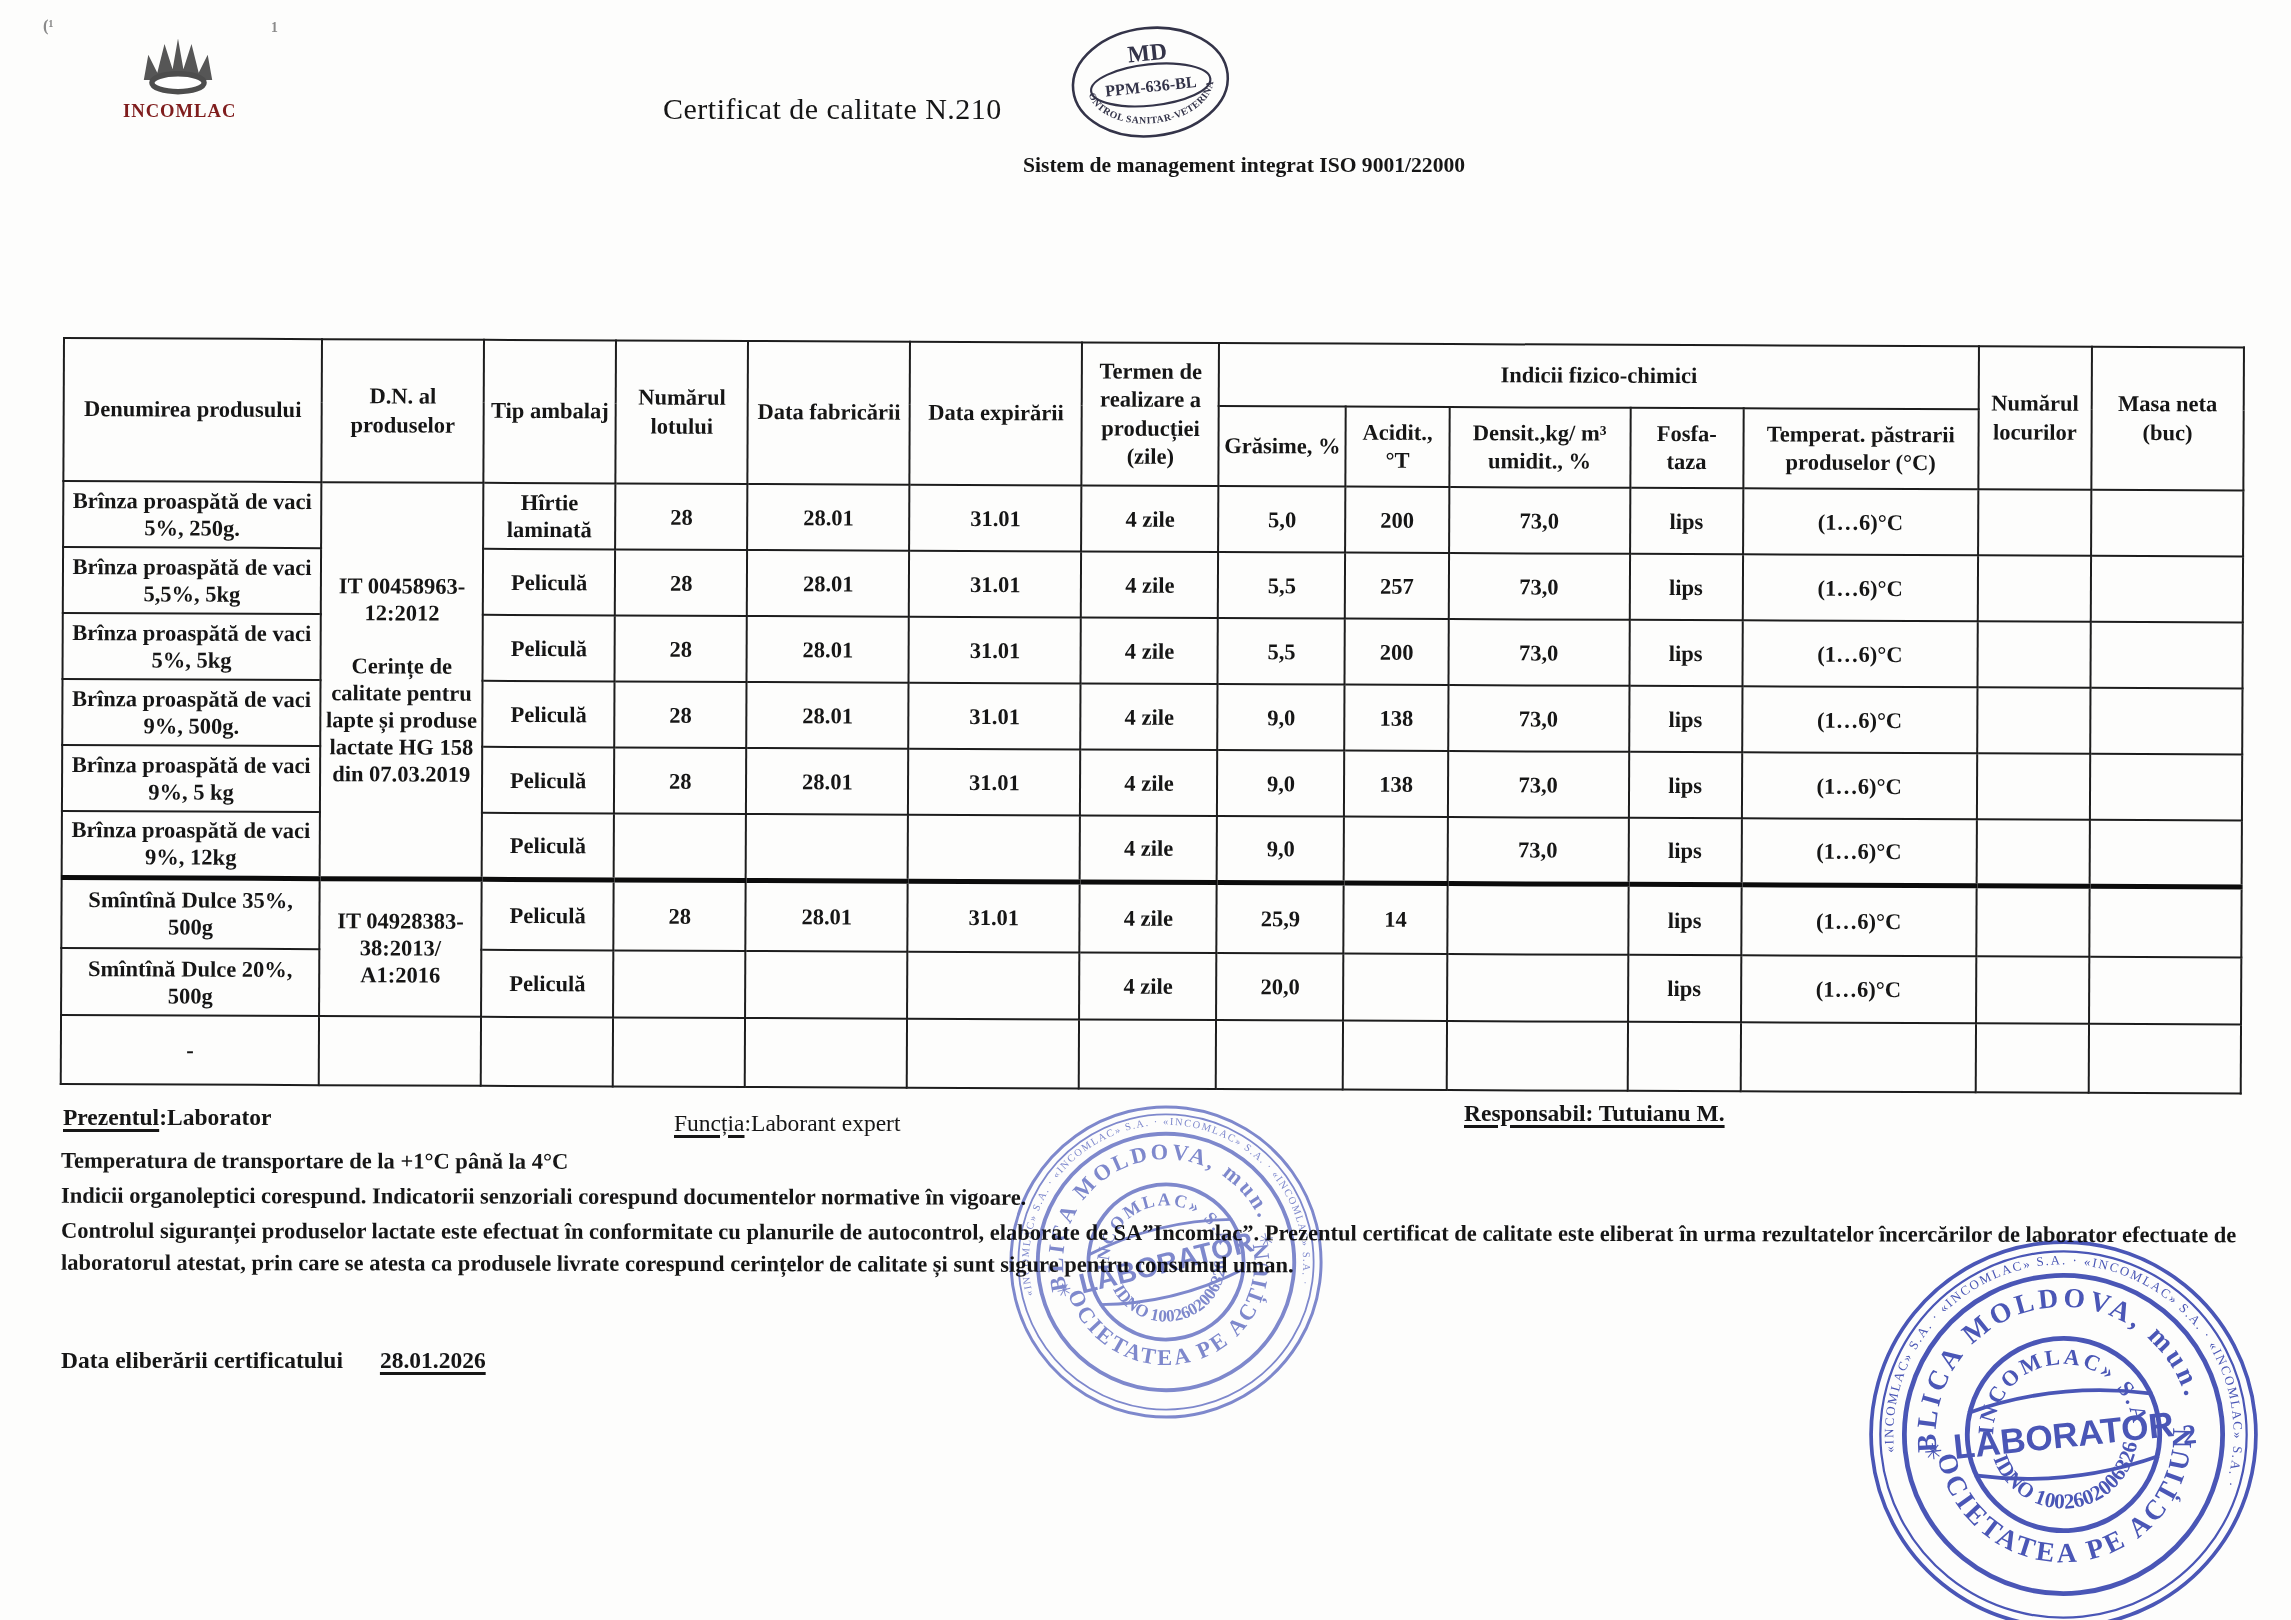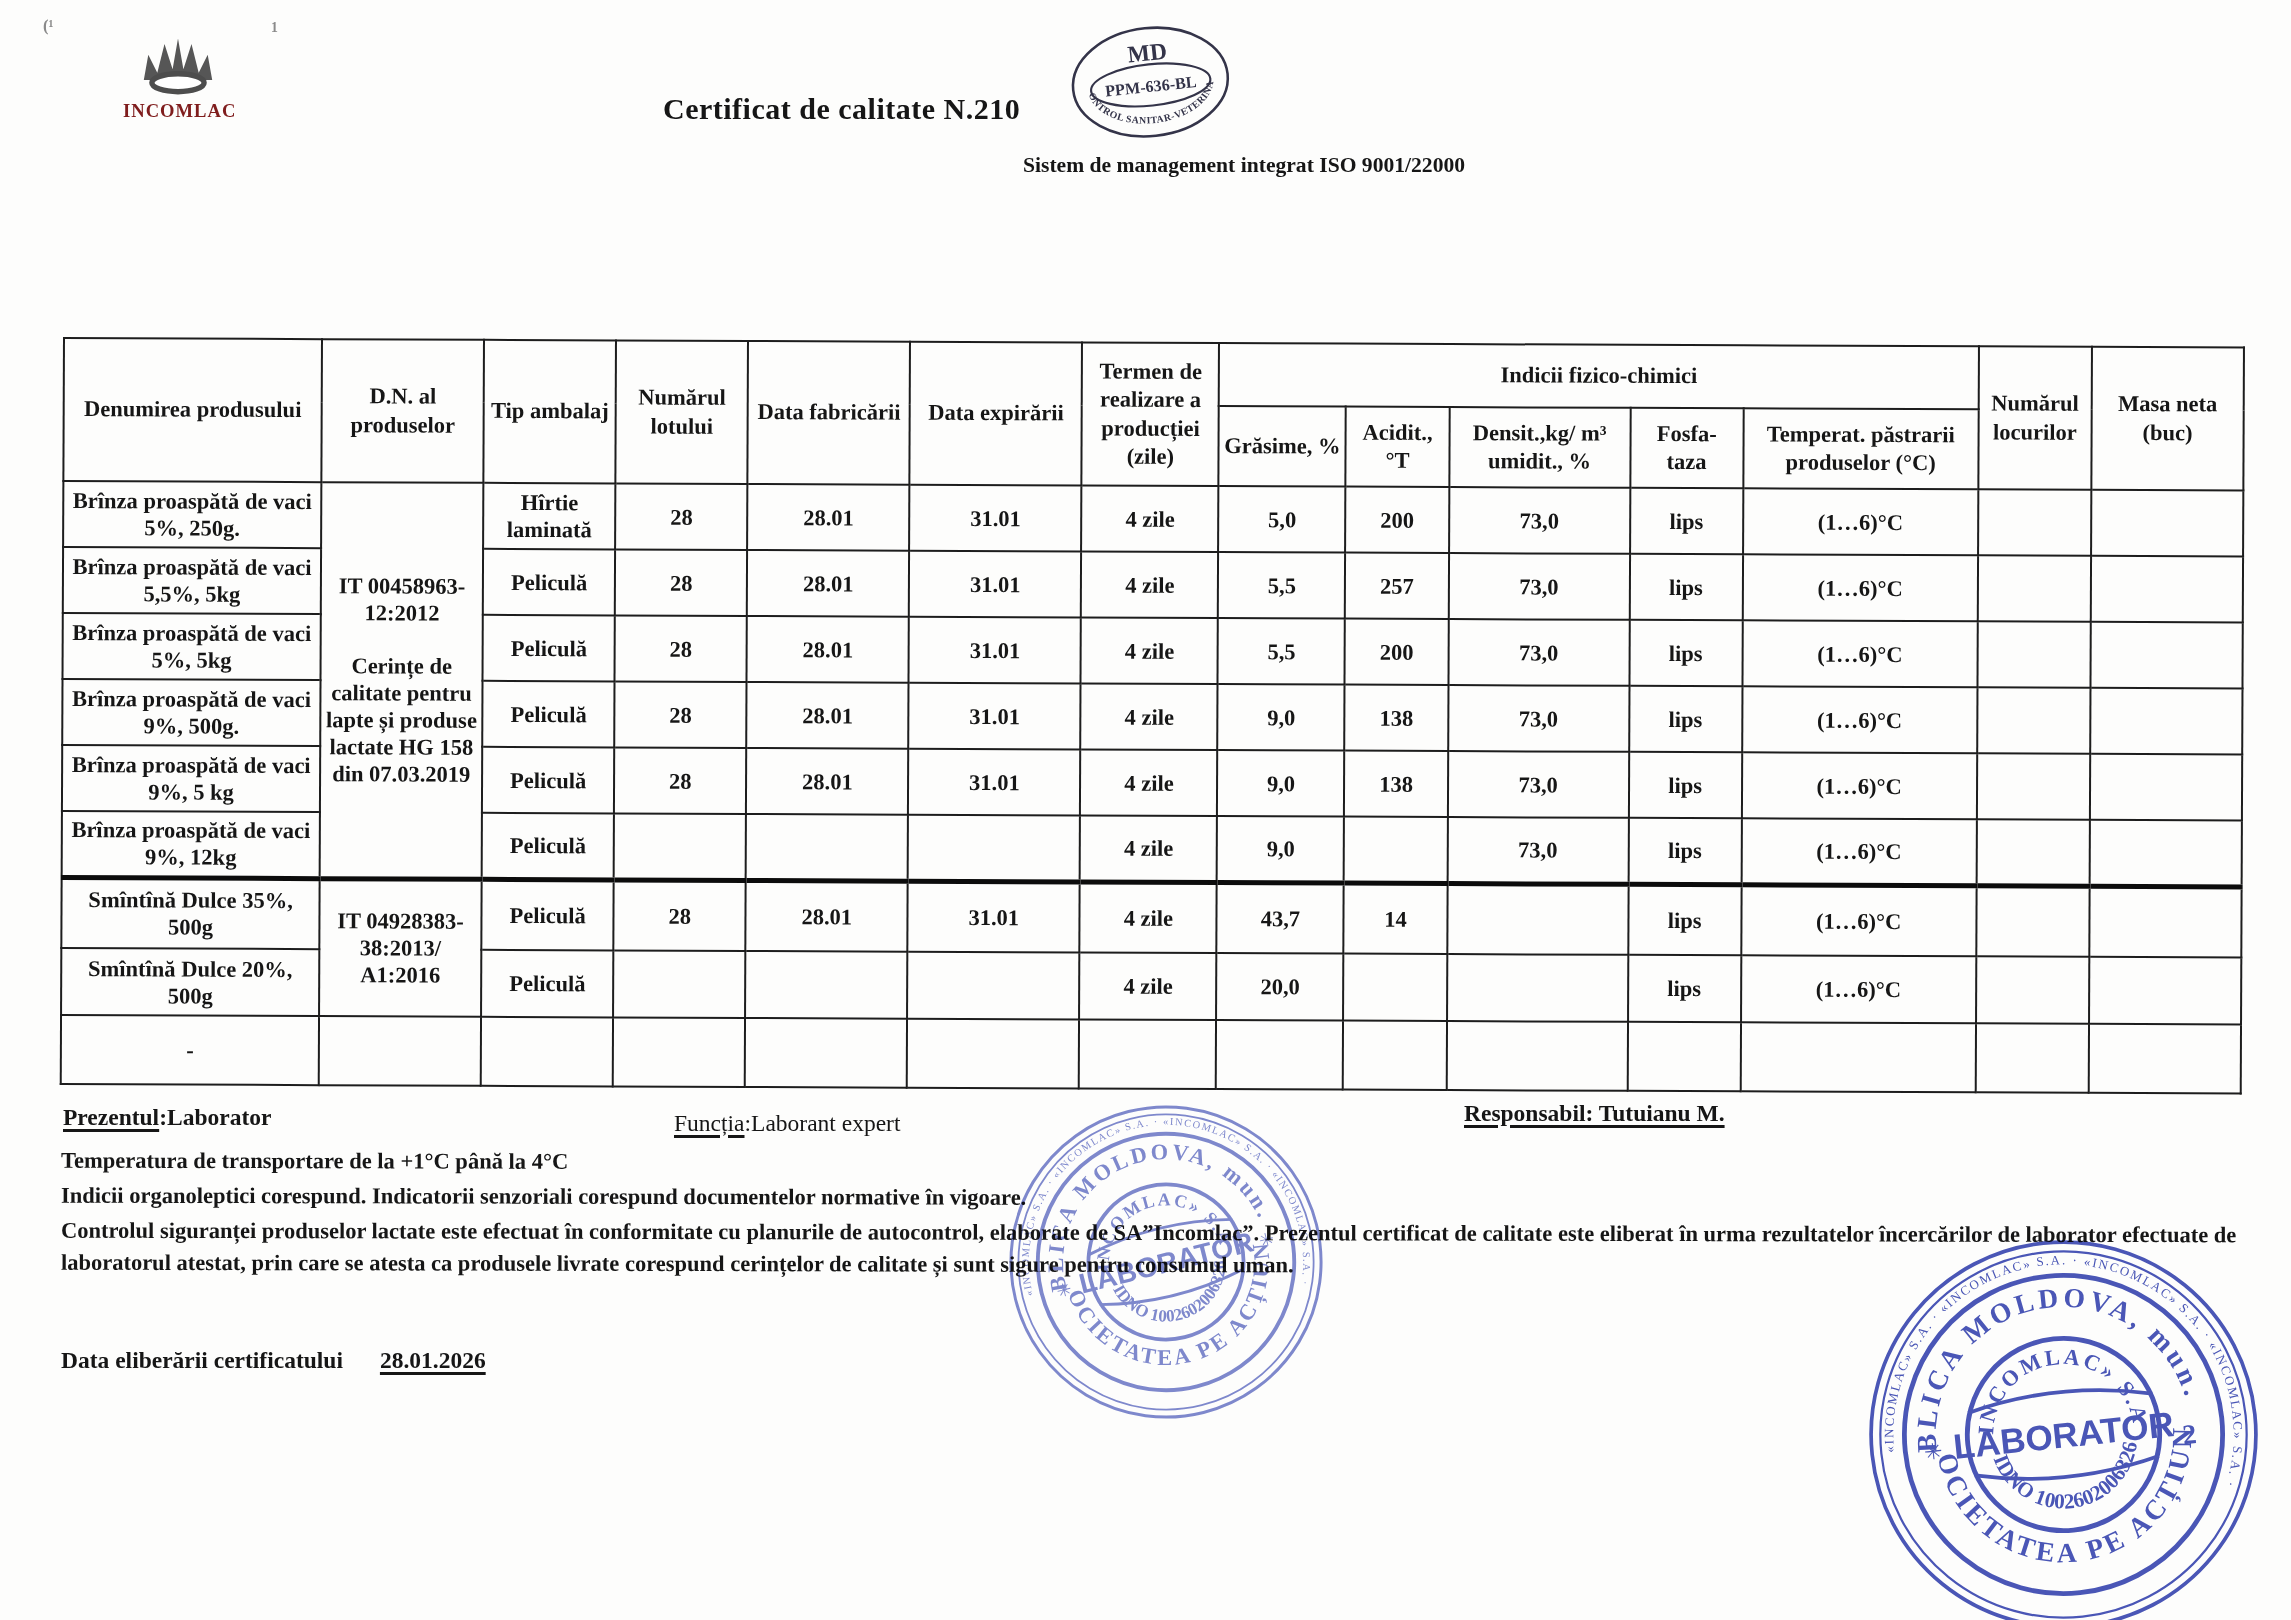--- a/index.html
+++ b/index.html
@@ -7,21 +7,21 @@
     position:relative;width:2292px;height:1620px;background:#fdfdfc;
     font-family:"Liberation Serif",serif;color:#161616;overflow:hidden;
   }
   .abs{position:absolute;}
   .ul{text-decoration:underline;text-decoration-thickness:2.5px;text-underline-offset:3.9px;}
   
   .corner-mark{color:#8a8a8a;font-size:16.7px;font-weight:bold;}
   .logo{left:123px;top:35px;width:110px;text-align:center;}
   .logo-text{font-weight:bold;font-size:18.6px;letter-spacing:1px;color:#7f1d1d;margin-top:-2px;}
   .hdr-fields{left:56px;top:120px;font-size:22.5px;font-weight:bold;line-height:29px;}
-  .doc-title{left:663px;top:92px;font-size:30px;font-weight:bold;letter-spacing:0.5px;text-align:right;}
+  .doc-title{left:663px;top:92px;font-size:30px;font-weight:normal;letter-spacing:0.5px;text-align:right;}
   .iso-line{left:1023px;top:153px;font-size:21.6px;font-weight:bold;}
   
   .tblwrap{left:63px;top:337px;transform:rotate(.25deg);transform-origin:0 0;}
   table.cert{border-collapse:collapse;table-layout:fixed;width:2182px;font-weight:bold;}
   table.cert th,table.cert td{border:2px solid #1d1d1d;padding:2px 3.9px;text-align:center;vertical-align:middle;}
   table.cert{border:2.9px solid #141414;}
   table.cert th{font-size:22.5px;line-height:1.25;font-weight:bold;}
   table.cert td{font-size:22.5px;line-height:1.2;}
   tr.h1 th{height:57px;}
   tr.h2 th{height:74px;}
@@ -218,21 +218,21 @@
       <tr class="r7 thick">
         <td>Smîntînă Dulce 35%, 500g</td>
         <td rowspan="2" class="dncell">
           <div>IT 04928383-38:2013/ A1:2016</div>
         </td>
         <td>Peliculă</td>
         <td>28</td>
         <td>28.01</td>
         <td>31.01</td>
         <td>4 zile</td>
-        <td>43,7</td>
+        <td>25,9</td>
         <td>14</td>
         <td></td>
         <td>lips</td>
         <td>(1…6)°C</td>
         <td></td>
         <td></td>
       </tr>
       <tr class="r8">
         <td>Smîntînă Dulce 20%, 500g</td>
         <td>Peliculă</td>

